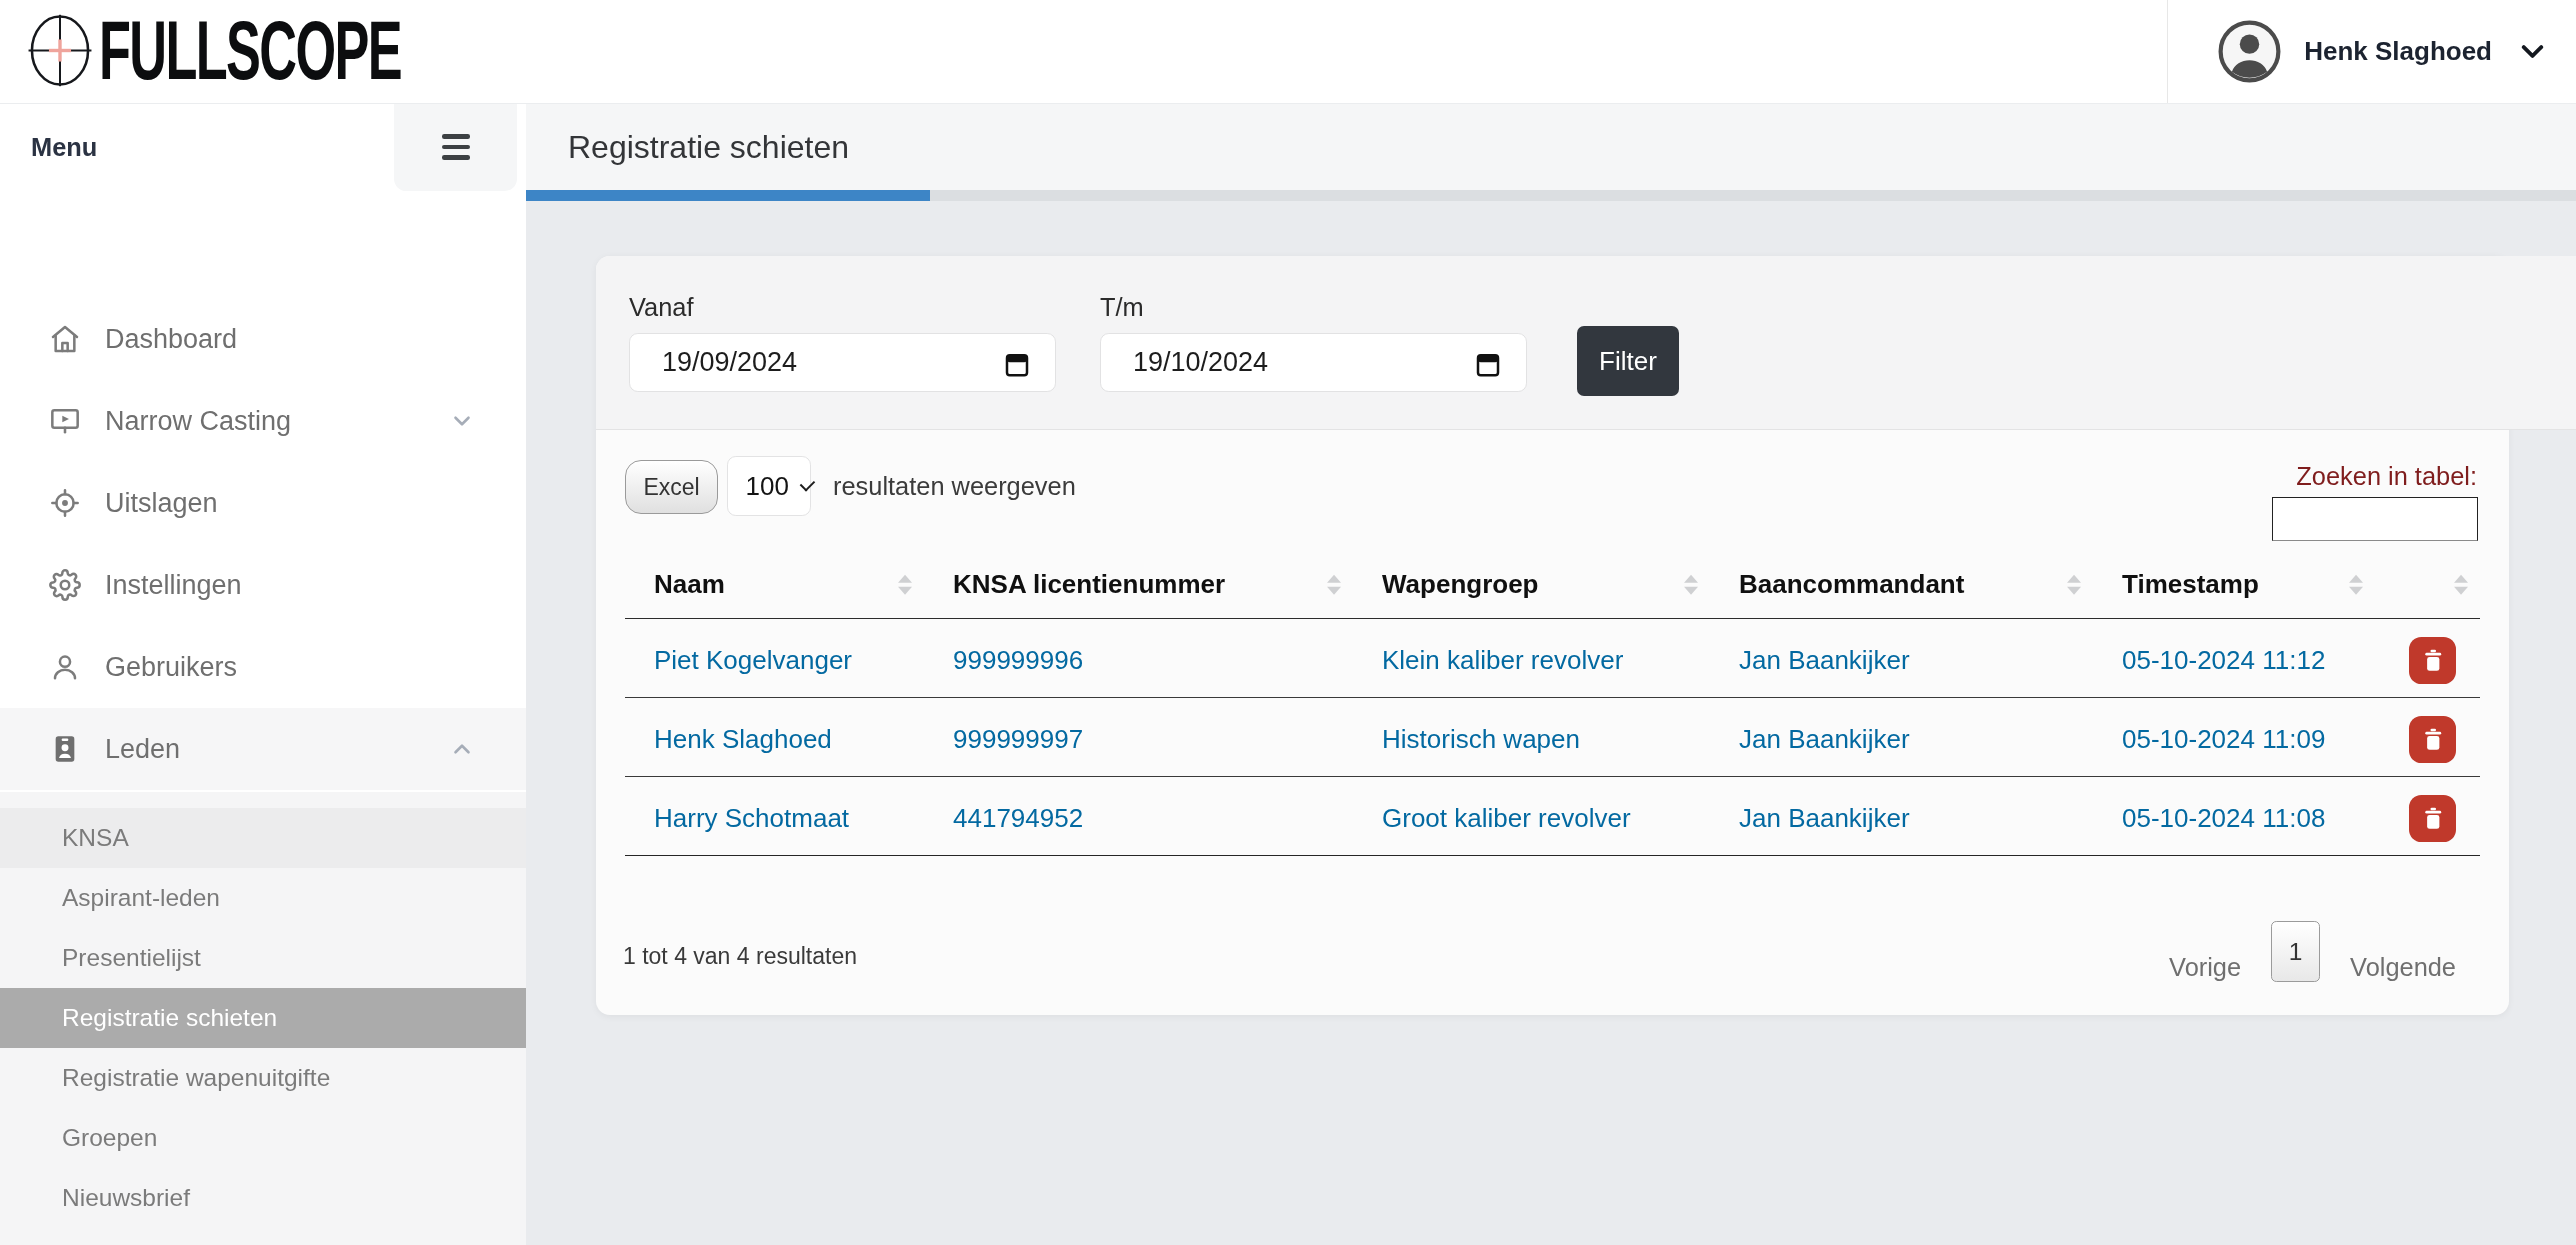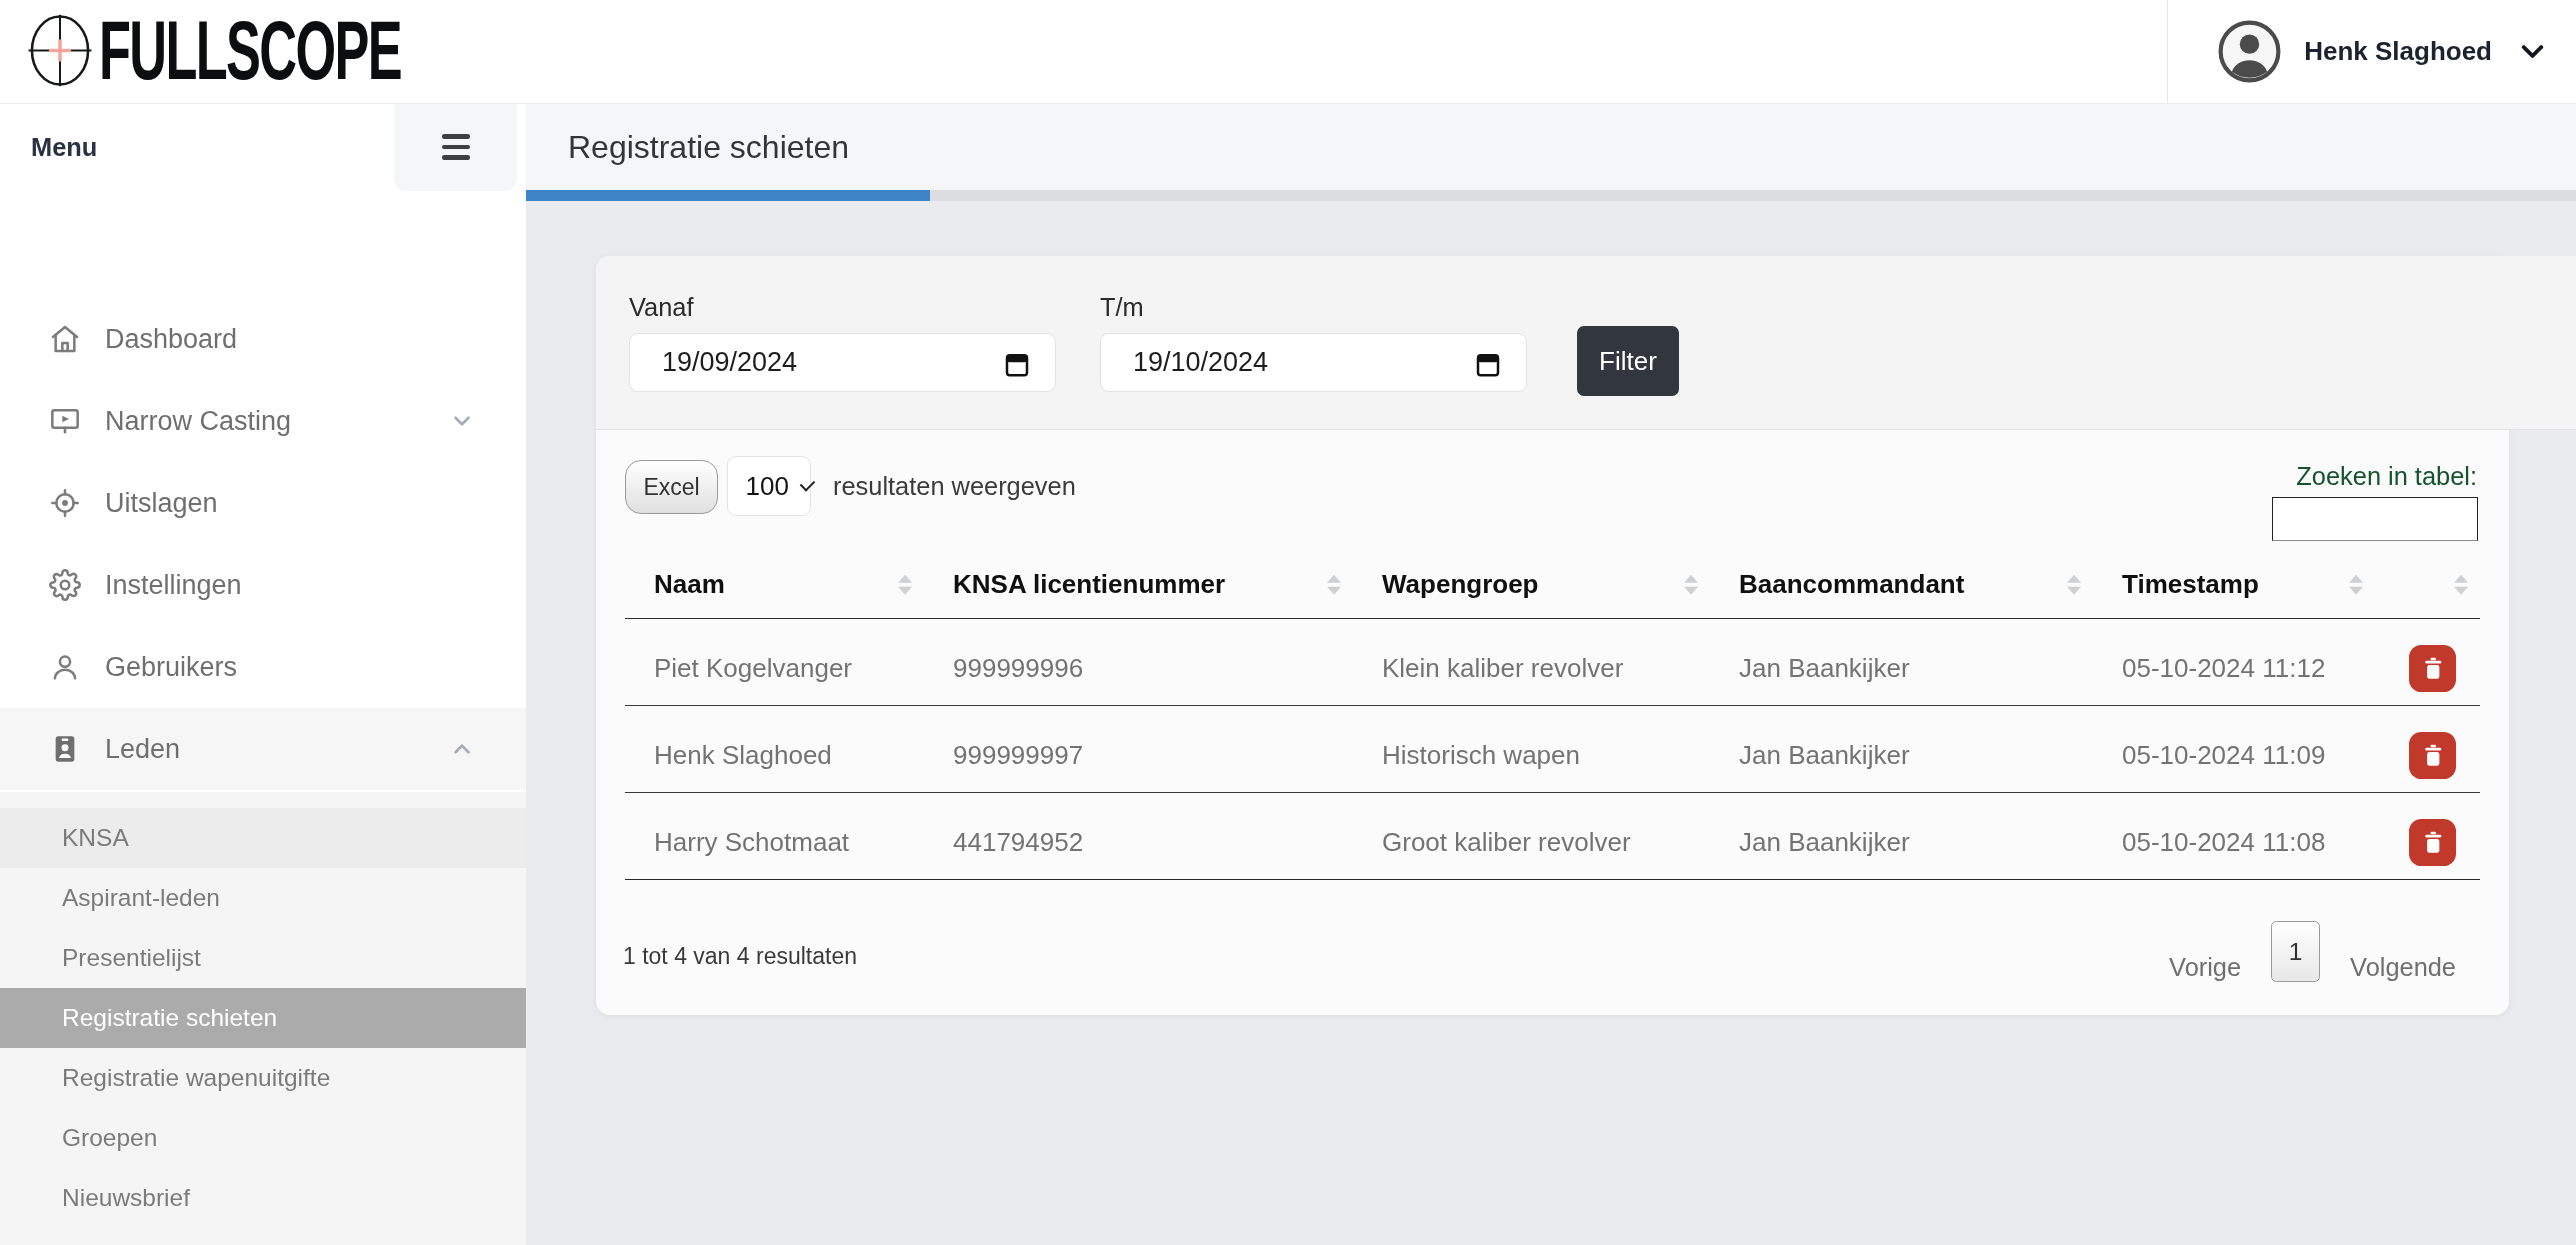--- a/index.html
+++ b/index.html
@@ -46,26 +46,26 @@
   .date-field{position:absolute;top:77px;width:427px;height:59px;background:#fff;border:0.9px solid #e2e2e3;border-radius:8.8px;box-sizing:border-box;}
   .date-field input{position:absolute;left:0;top:0;width:100%;height:100%;border:none;background:transparent;outline:none;font-family:"Liberation Sans",sans-serif;font-size:27px;color:#1d1d1d;padding:0 70px 0 32px;box-sizing:border-box;}
   .cal-ic{position:absolute;right:23px;top:14px;width:30px;height:32px;pointer-events:none;}
   .filter-btn{position:absolute;left:981px;top:70px;width:102px;height:70px;background:#32373e;color:#fff;font-size:26px;border:none;border-radius:7px;cursor:pointer;font-family:"Liberation Sans",sans-serif;}
 
   .table-section{position:absolute;left:0;top:174px;width:1913px;height:584px;}
   .excel-btn{position:absolute;left:29px;top:30px;width:93px;height:54px;border:0.9px solid #9a9a9a;border-radius:16px;background:linear-gradient(#ffffff,#e0e0e0);font-size:23px;color:#333;font-family:"Liberation Sans",sans-serif;cursor:pointer;}
   .size-select{position:absolute;left:131px;top:26px;width:84px;height:60px;background:#fff;border:0.9px solid #e3e3e4;border-radius:8.8px;box-sizing:border-box;display:flex;align-items:center;padding-left:17.5px;gap:12.3px;font-size:26px;color:#141414;cursor:pointer;}
   .sel-chev{width:11.4px;height:11.4px;border-right:2.6px solid #1c1c1c;border-bottom:2.6px solid #1c1c1c;transform:rotate(45deg) translateY(-2.6px);}
   .results-label{position:absolute;left:237px;top:26px;height:60px;display:flex;align-items:center;font-size:25.4px;color:#3b3b3b;}
-  .search-label{position:absolute;right:32px;top:32px;font-size:25.4px;color:#14532d;}
+  .search-label{position:absolute;right:32px;top:32px;font-size:25.4px;color:#7f1d1d;}
   .search-input{position:absolute;left:1676px;top:67px;width:206px;height:44px;border:1.8px solid #222;border-bottom-color:#8a8a8a;background:#fff;box-sizing:border-box;font-size:24.5px;font-family:"Liberation Sans",sans-serif;padding:0 8.8px;outline:none;}
 
   table.grid{position:absolute;left:29px;top:121px;width:1855px;border-collapse:collapse;table-layout:fixed;}
   table.grid th{position:relative;text-align:left;font-size:26px;color:#101010;font-weight:bold;height:67px;padding:0 0 0 29px;border-bottom:1.8px solid #2c2c2c;cursor:pointer;}
-  table.grid td{font-size:26px;color:#737373;height:74px;padding:12px 0 0 29px;border-bottom:0.9px solid #3a3a3a;}
+  table.grid td{font-size:26px;color:#0369a1;height:74px;padding:4px 0 0 29px;border-bottom:0.9px solid #3a3a3a;}
   table.grid tr.last td{border-bottom:1.8px solid #262626;}
   .sort{position:absolute;right:12.3px;top:50%;transform:translateY(-50%);display:flex;flex-direction:column;gap:4.4px;}
   .sort i{display:block;width:0;height:0;border-left:7px solid transparent;border-right:7px solid transparent;}
   .sort .up{border-bottom:8px solid #cfd0d2;}
   .sort .dn{border-top:8px solid #cfd0d2;}
   .del-btn{width:47px;height:47px;background:#c0392b;border:none;border-radius:12.3px;cursor:pointer;display:flex;align-items:center;justify-content:center;margin-left:5.3px;}
 
   .foot-info{position:absolute;left:27px;top:513px;font-size:23px;color:#3a3a3a;}
   .pager{position:absolute;right:53px;top:491px;display:flex;align-items:flex-end;gap:30px;}
   .pg-link{font-size:25.4px;color:#6f6f6f;cursor:pointer;}

